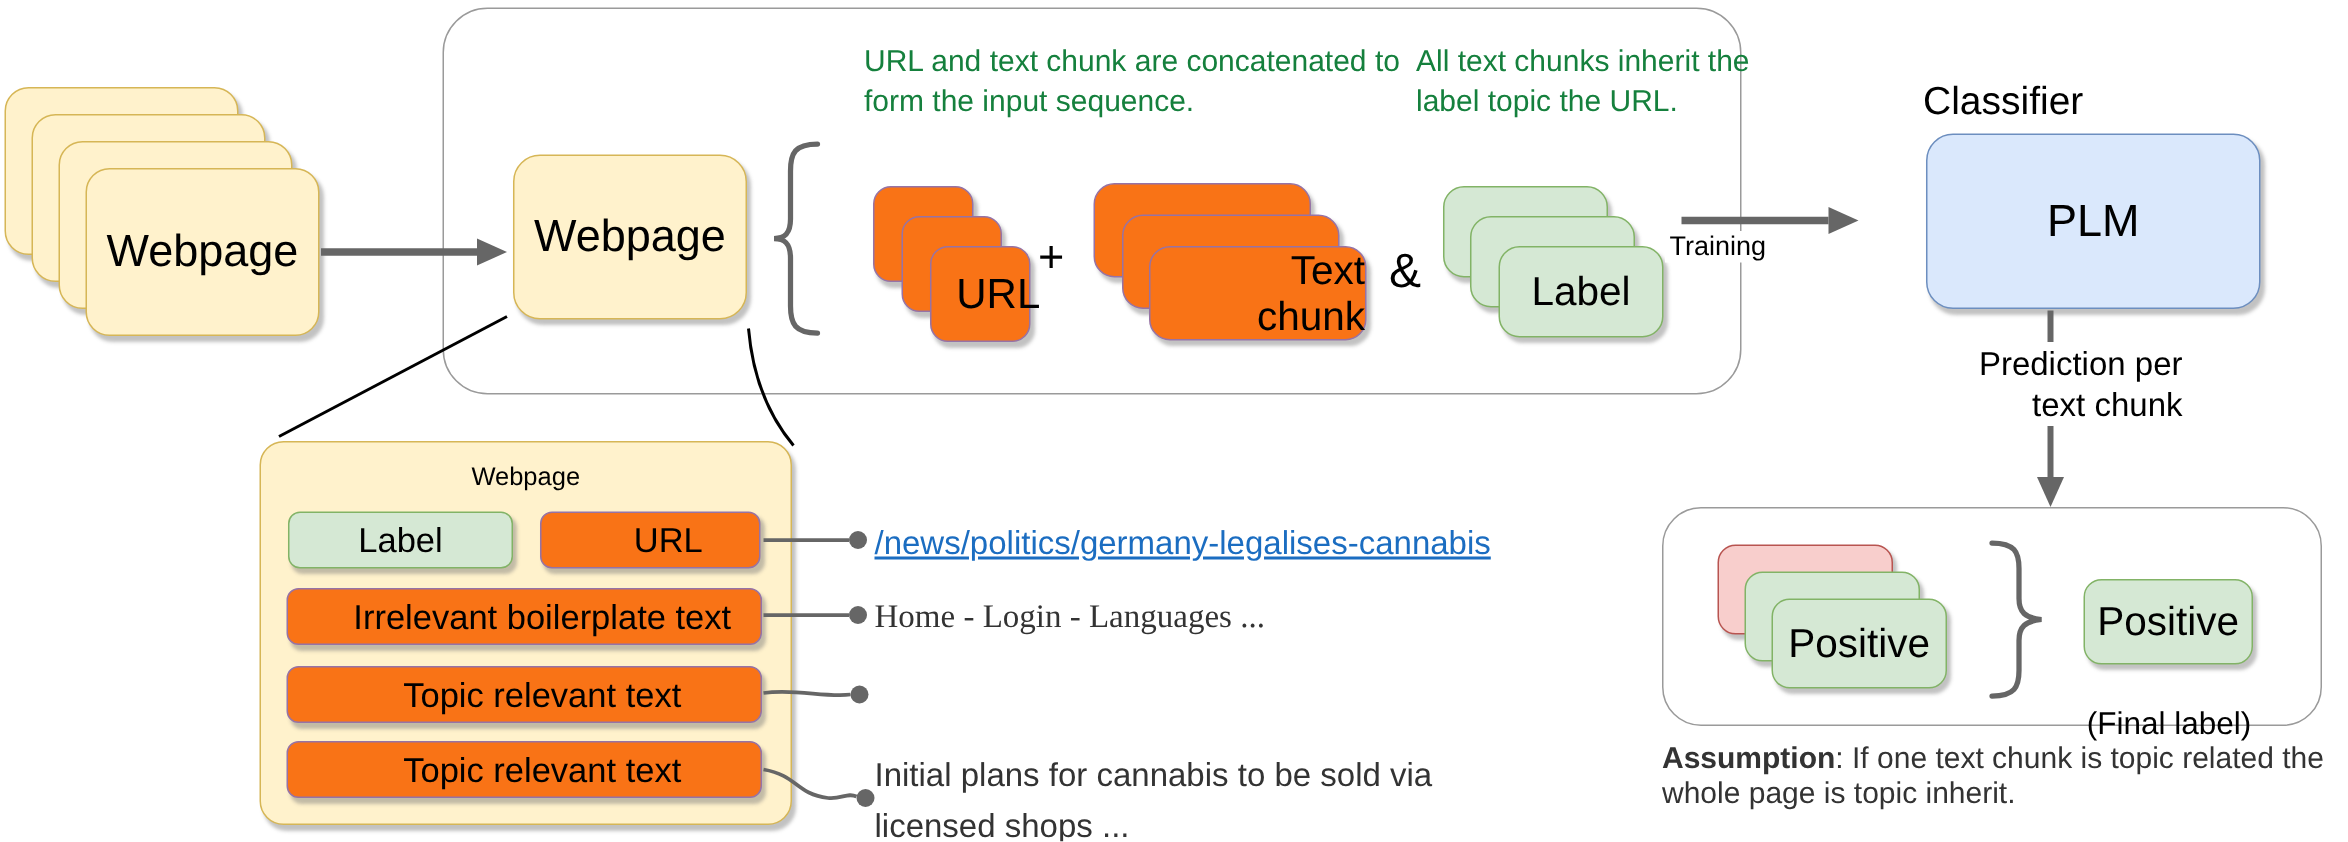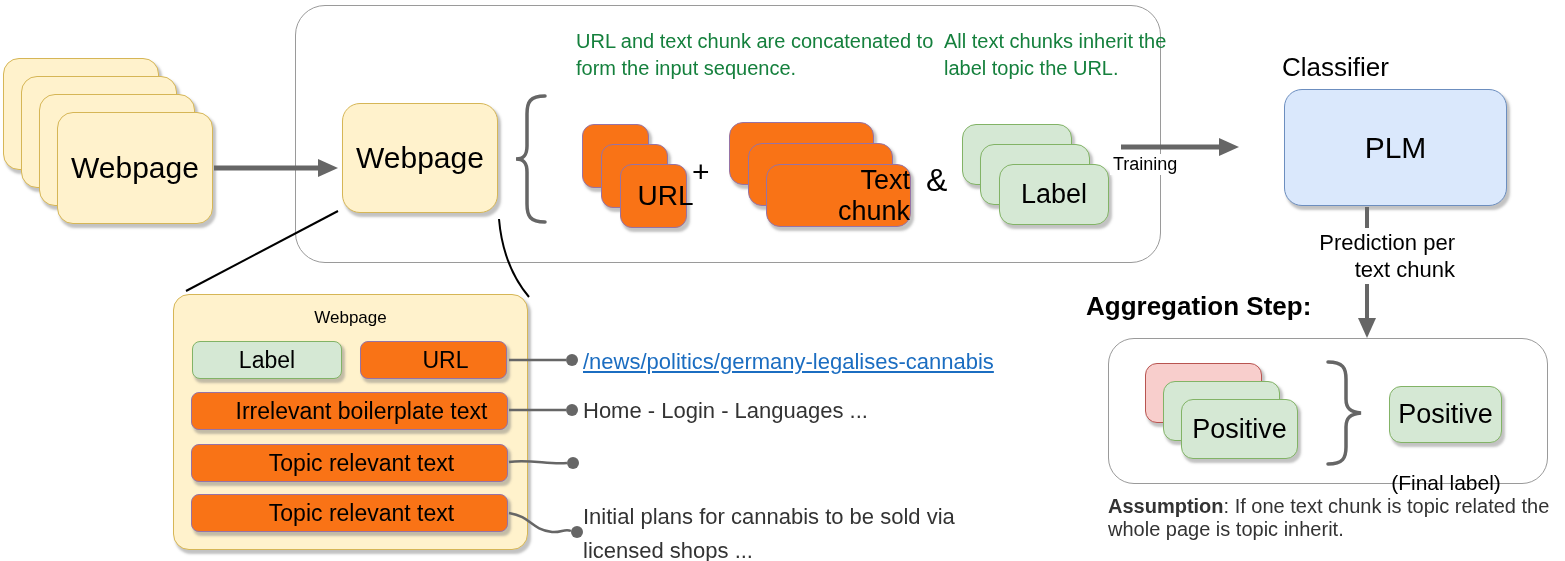--- a/index.html
+++ b/index.html
@@ -79,21 +79,20 @@
 
   <div class="txt" style="left:1262px;top:52px;font-size:26px;margin-left:20px;">Classifier</div>
   <div class="card blue" style="left:1256px;top:89px;width:223px;height:117px;font-size:30px;border-radius:18px;">
     <span>PLM</span>
   </div>
 
   <div class="txt whitebg" style="left:1110px;top:154px;font-size:18px;">Training</div>
 
   <div class="txt whitebg" style="left:1282px;top:229px;width:170px;font-size:22px;line-height:27px;text-align:right;">Prediction per text chunk</div>
 
-  <div class="txt heading" style="left:1086px;top:291px;">Aggregation Step:</div>
 
   <div class="container-box" style="left:1108px;top:338px;width:440px;height:146px;border-radius:26px;"></div>
 
   <div class="card red" style="left:1145px;top:363px;width:117px;height:60px;border-radius:12px;"></div>
   <div class="card green" style="left:1163px;top:381px;width:117px;height:60px;border-radius:12px;"></div>
   <div class="card green" style="left:1181px;top:399px;width:117px;height:60px;border-radius:12px;font-size:27px;">
     <span>Positive</span>
   </div>
 
   <div class="card green" style="left:1389px;top:386px;width:113px;height:57px;border-radius:12px;font-size:27px;">
@@ -118,21 +117,21 @@
     <span>Irrelevant boilerplate text</span>
   </div>
   <div class="card purple" style="left:191px;top:444px;width:317px;height:38px;border-radius:8px;font-size:23px;">
     <span>Topic relevant text</span>
   </div>
   <div class="card purple" style="left:191px;top:494px;width:317px;height:38px;border-radius:8px;font-size:23px;">
     <span>Topic relevant text</span>
   </div>
 
   <div class="txt link" style="left:583px;top:349px;">/news/politics/germany-legalises-cannabis</div>
-  <div class="txt annot" style="left:583px;top:398px;white-space:nowrap;line-height:26px;">Home - Login - Languages ...</div>
+  <div class="txt annot" style="left:583px;top:398px;white-space:nowrap;line-height:26px;font-family:Liberation Serif, serif;">Home - Login - Languages ...</div>
   <div class="txt annot" style="left:583px;top:500px;width:430px;">Initial plans for cannabis to be sold via licensed shops ...</div>
 
   <svg class="overlay" width="1565" height="561" viewBox="0 0 1565 561">
 
     <path d="M214,168 H318" stroke="#666" stroke-width="5" fill="none"></path>
     <polygon points="318,159 318,177 338,168" fill="#666"></polygon>
 
     <path d="M545,96 C530,96 527,102 527,114 L527,146 C527,156 523,159 516,159 C523,159 527,162 527,172 L527,204 C527,216 530,222 545,222" stroke="#666" stroke-width="3.5" fill="none" stroke-linecap="round"></path>
 
     <path d="M1121,147 H1219" stroke="#666" stroke-width="5" fill="none"></path>

